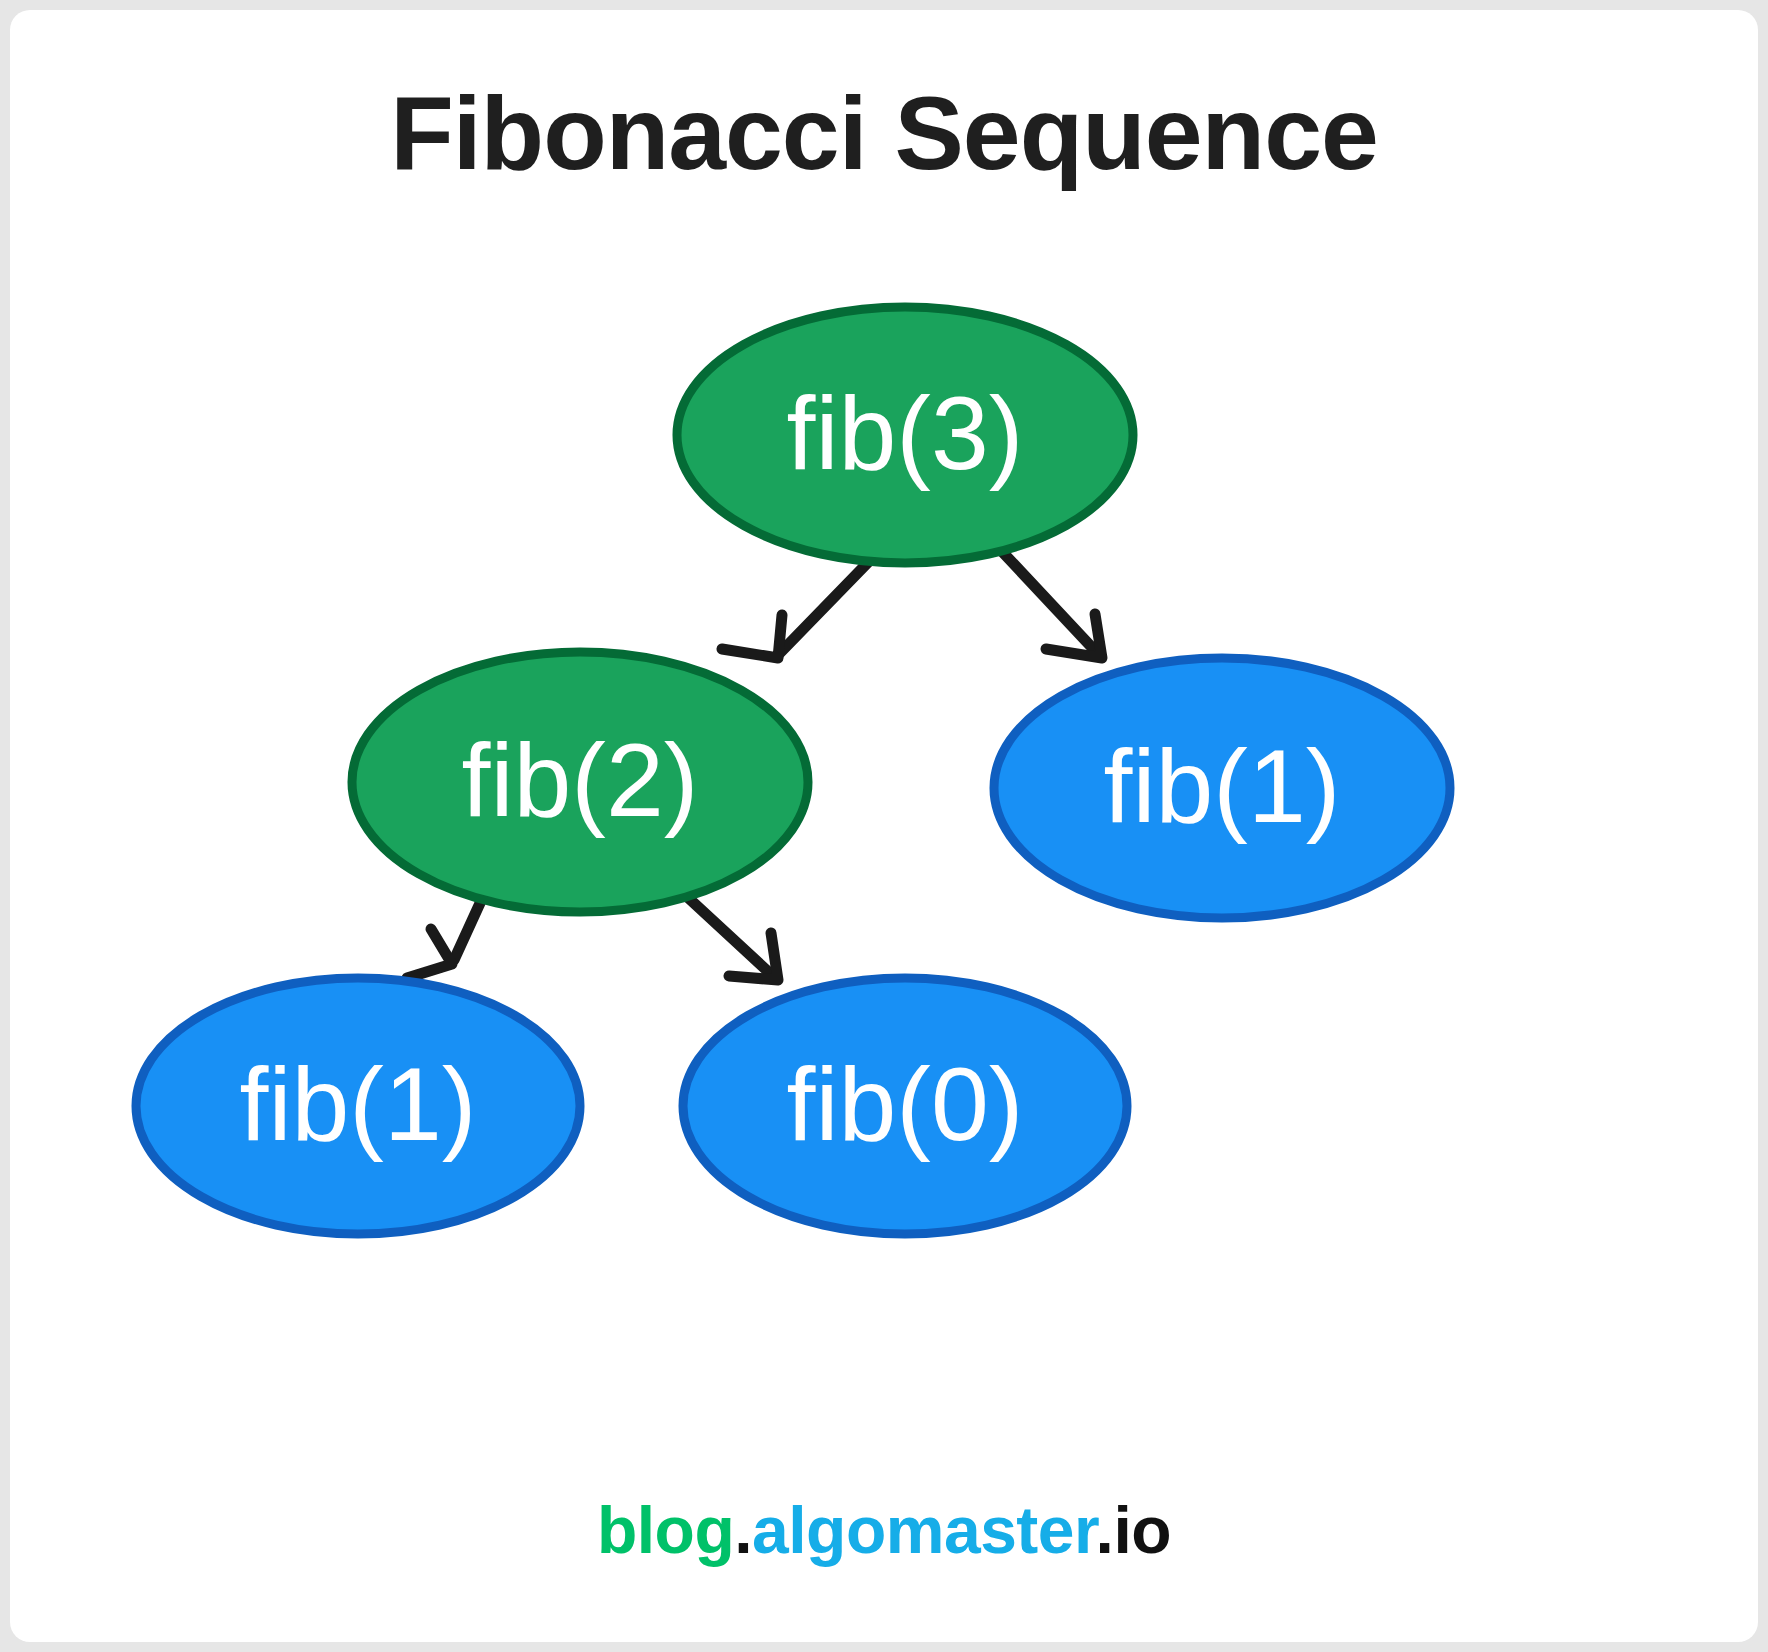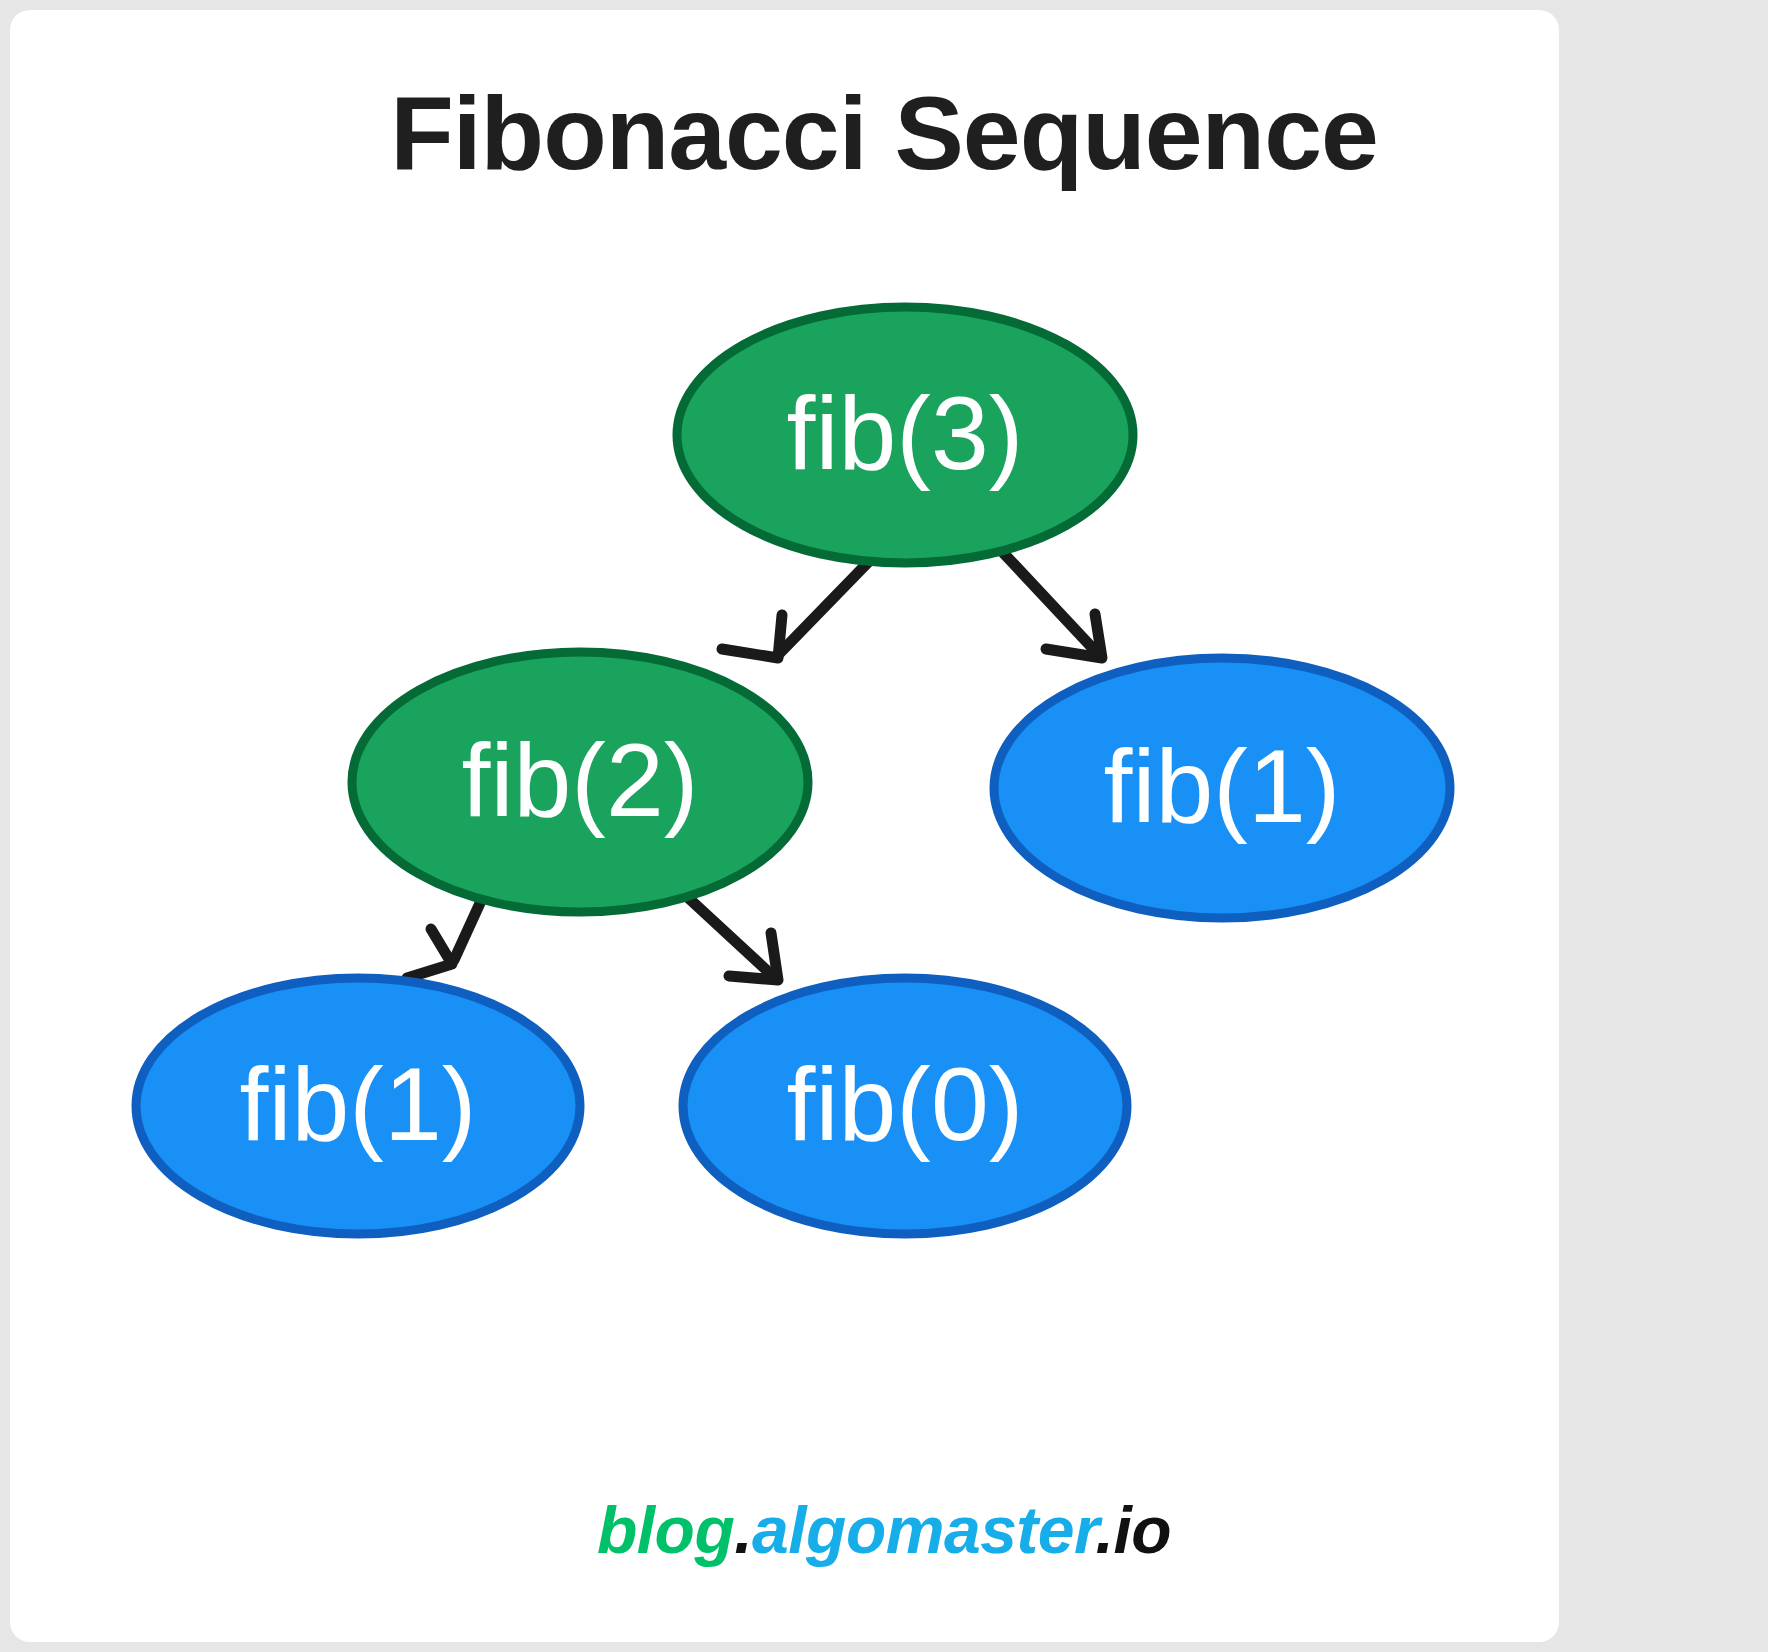--- a/index.html
+++ b/index.html
@@ -11,21 +11,21 @@
     width: 1768px;
     height: 1652px;
     font-family: "Liberation Sans", sans-serif;
     overflow: hidden;
   }
 
   #canvas-card {
     position: absolute;
     left: 10px;
     top: 10px;
-    width: 1549px;
+    width: 1748px;
     height: 1632px;
     background: #ffffff;
     border-radius: 20px;
     box-sizing: border-box;
     overflow: hidden;
   }
 
   #diagram-title {
     position: absolute;
     left: 0;
@@ -75,21 +75,20 @@
   #footer-brand {
     position: absolute;
     left: 0;
     bottom: 74px;
     width: 1748px;
     text-align: center;
     font-size: 66px;
     font-weight: bold;
     letter-spacing: -0.5px;
     white-space: nowrap;
-    font-style: italic;
   }
   .brand-blog { color: #00c169; }
   .brand-dot  { color: #111111; }
   .brand-name { color: #16ade8; }
   .brand-tld  { color: #111111; }
 </style>
 </head>
 <body>
 
 <div id="canvas-card">

